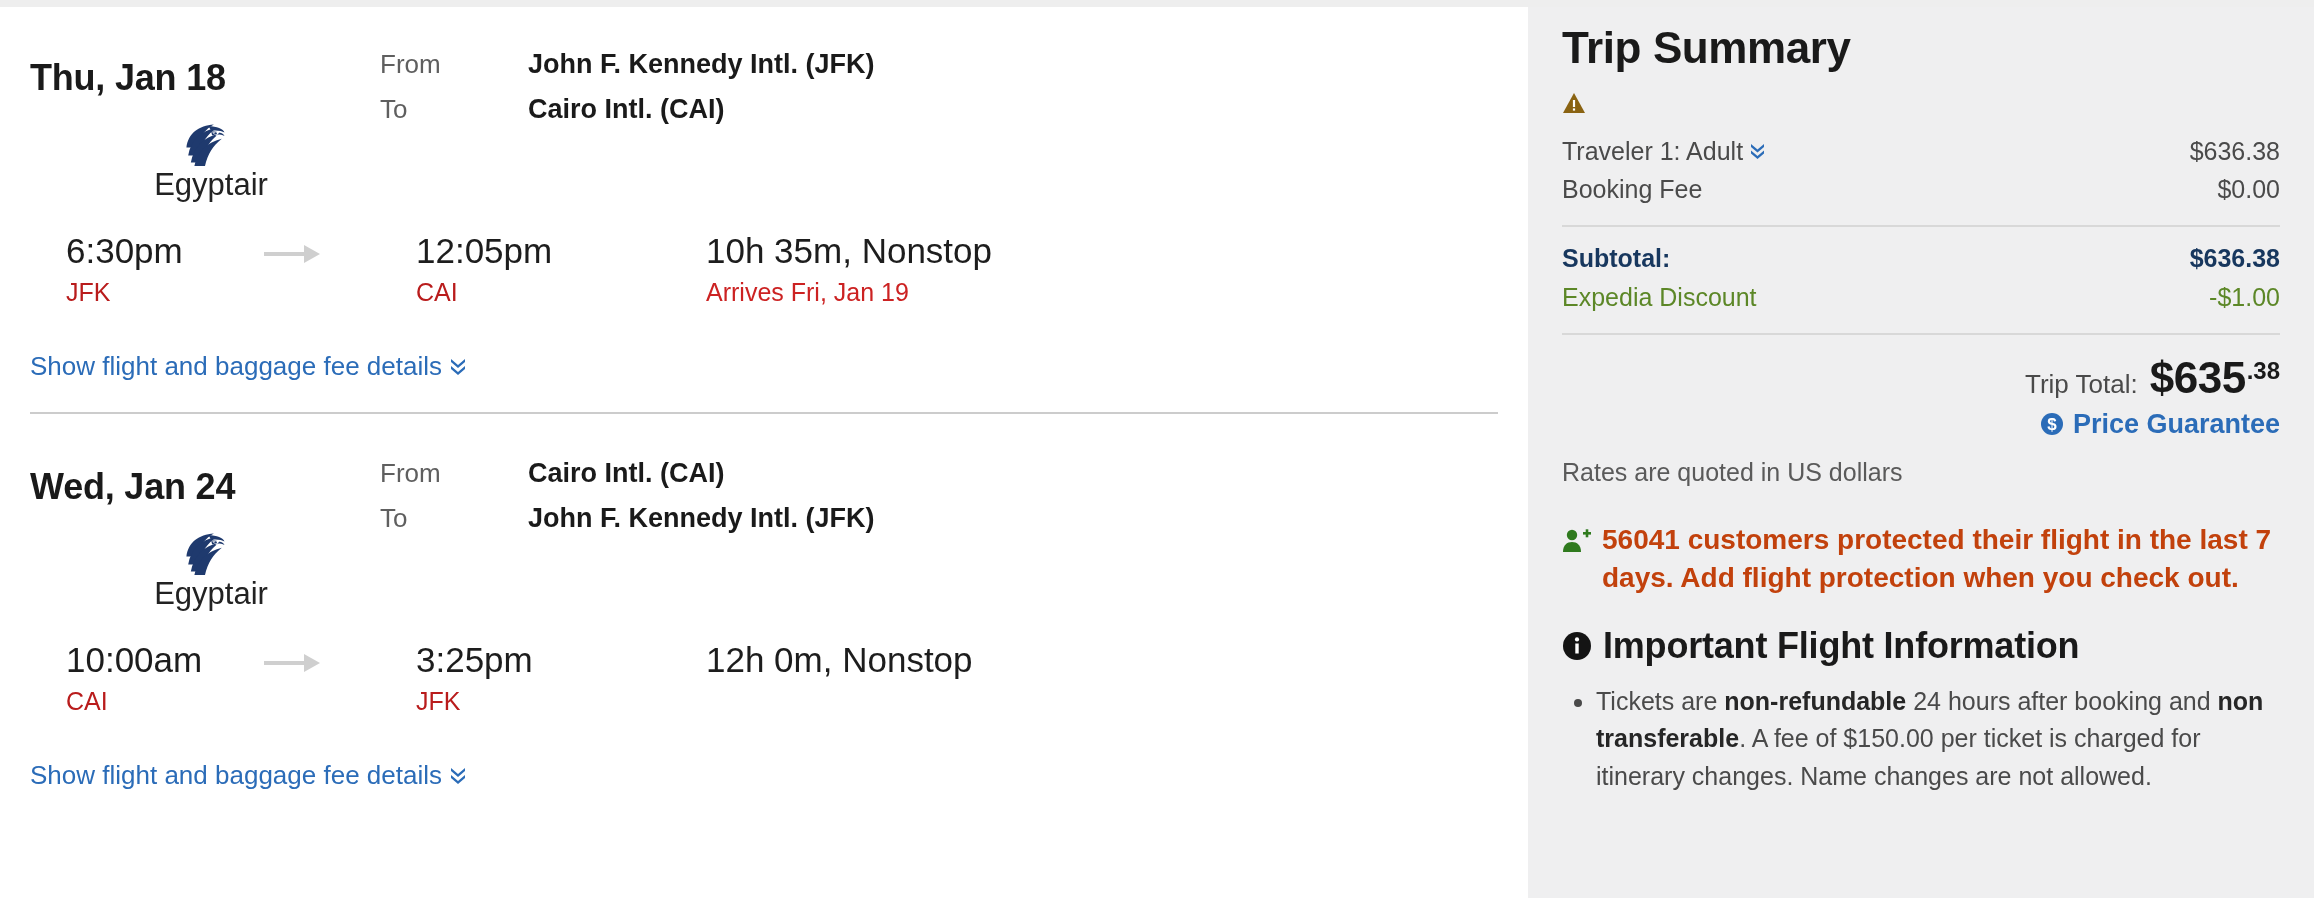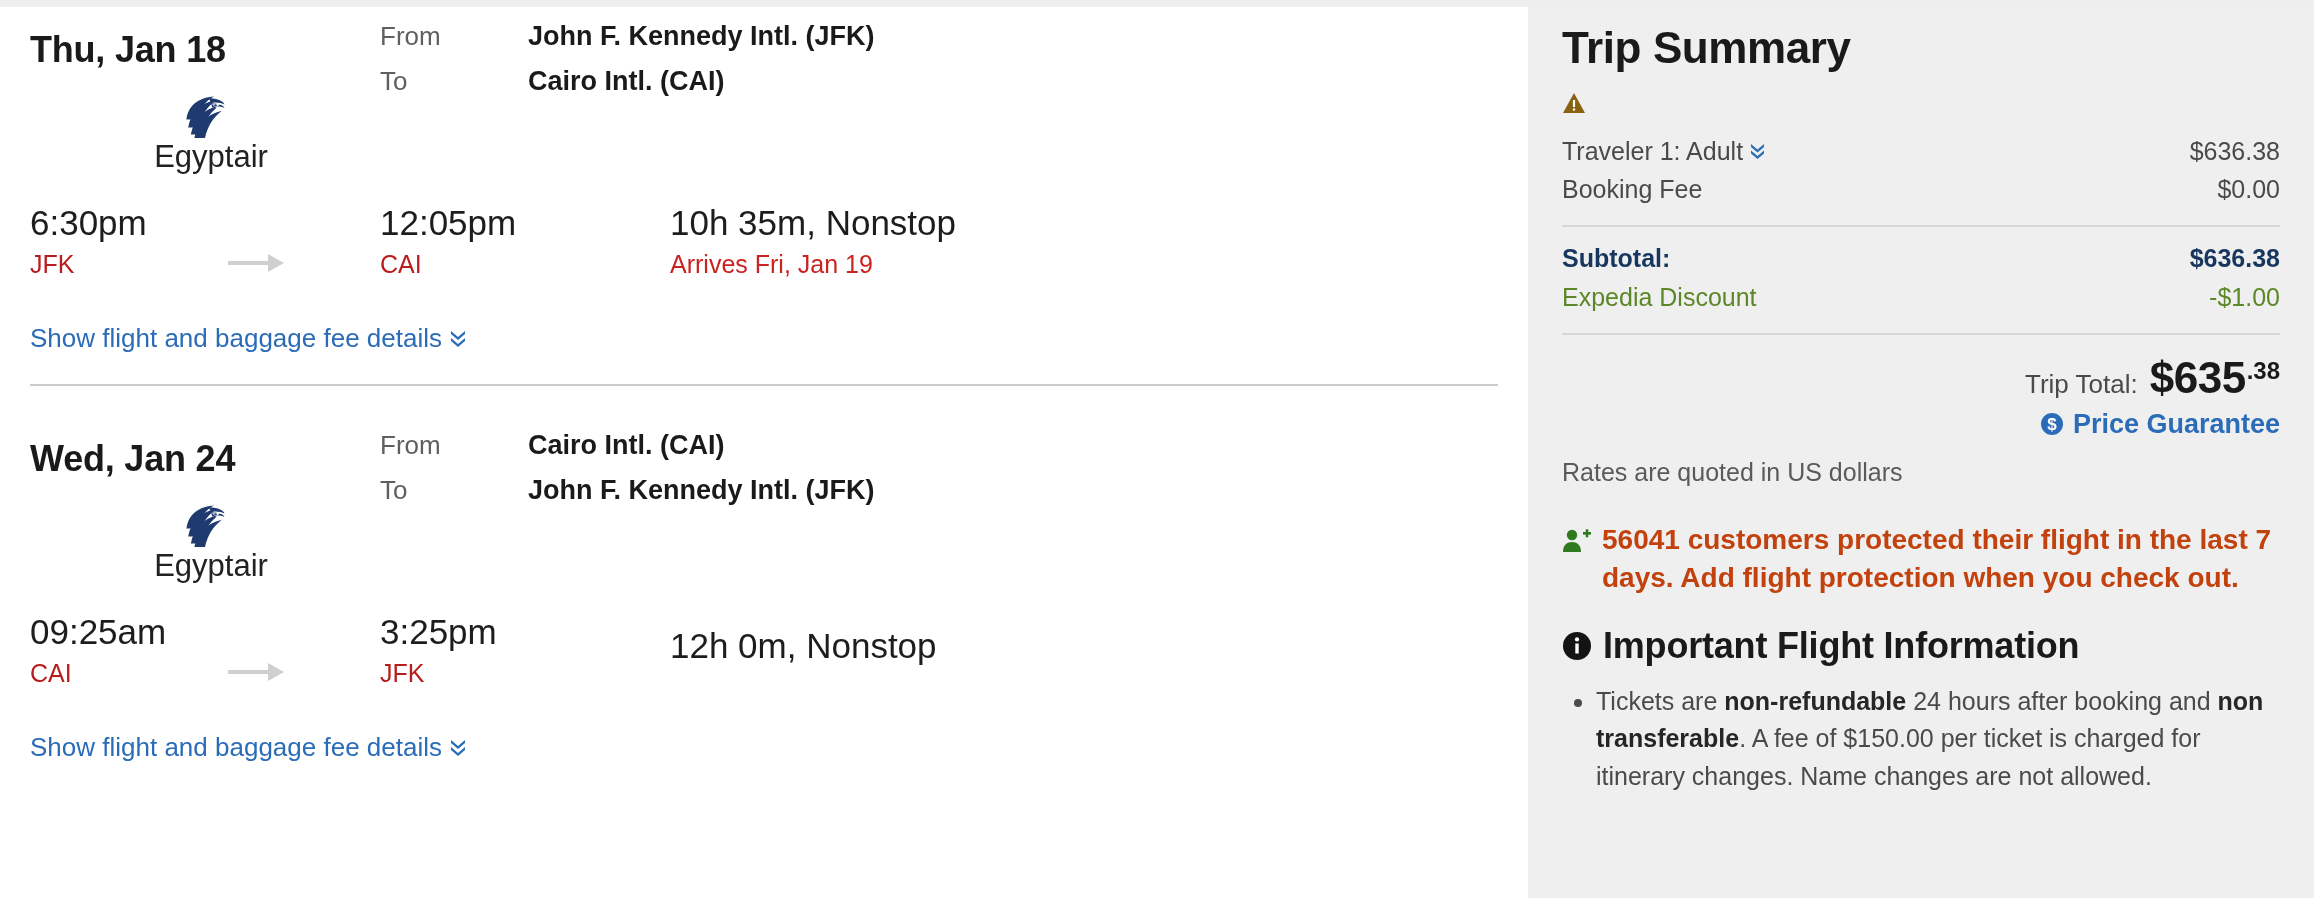--- a/index.html
+++ b/index.html
@@ -52,21 +52,21 @@
     height: 891px;
     background: #ffffff;
     box-sizing: border-box;
   }
 
   .segment {
     position: relative;
     padding: 0 30px;
     box-sizing: border-box;
   }
-  .segment.first { }
+  .segment.first { padding-top: 28px; }
   .segment.second { padding-top: 30px; }
 
   .seg-divider {
     margin: 0 30px 0 30px;
     border: 0;
     border-top: 2px solid #cccccc;
     height: 0;
   }
 
   
@@ -124,22 +124,23 @@
   .route-value {
     font-size: 27px;
     font-weight: bold;
     color: #1a1a1a;
     white-space: nowrap;
   }
 
   
   .seg-times {
     display: flex;
-    align-items: center;
+    align-items: flex-start;
     margin-top: 30px;
+    margin-left: 36px;
   }
   .time-block { width: 350px; flex: 0 0 350px; }
   .time-block.dest { width: 290px; flex: 0 0 290px; }
   .time-main {
     font-size: 35px;
     color: #1d1d1d;
     line-height: 1.05;
     white-space: nowrap;
   }
   .time-code {
@@ -447,21 +448,21 @@
           </div>
           <div class="route-row">
             <div class="route-label">To</div>
             <div class="route-value">John F. Kennedy Intl. (JFK)</div>
           </div>
         </div>
       </div>
 
       <div class="seg-times">
         <div class="time-block">
-          <div class="time-main">09:25am</div>
+          <div class="time-main">10:00am</div>
           <div class="time-code">CAI</div>
         </div>
         <div class="arrow-cell">
           <svg class="arrow-glyph" viewBox="0 0 56 26">
             <path d="M0 11 H40 V4 L56 13 L40 22 V15 H0 Z" fill="#cfcfcf"></path>
           </svg>
         </div>
         <div class="time-block dest">
           <div class="time-main">3:25pm</div>
           <div class="time-code">JFK</div>

